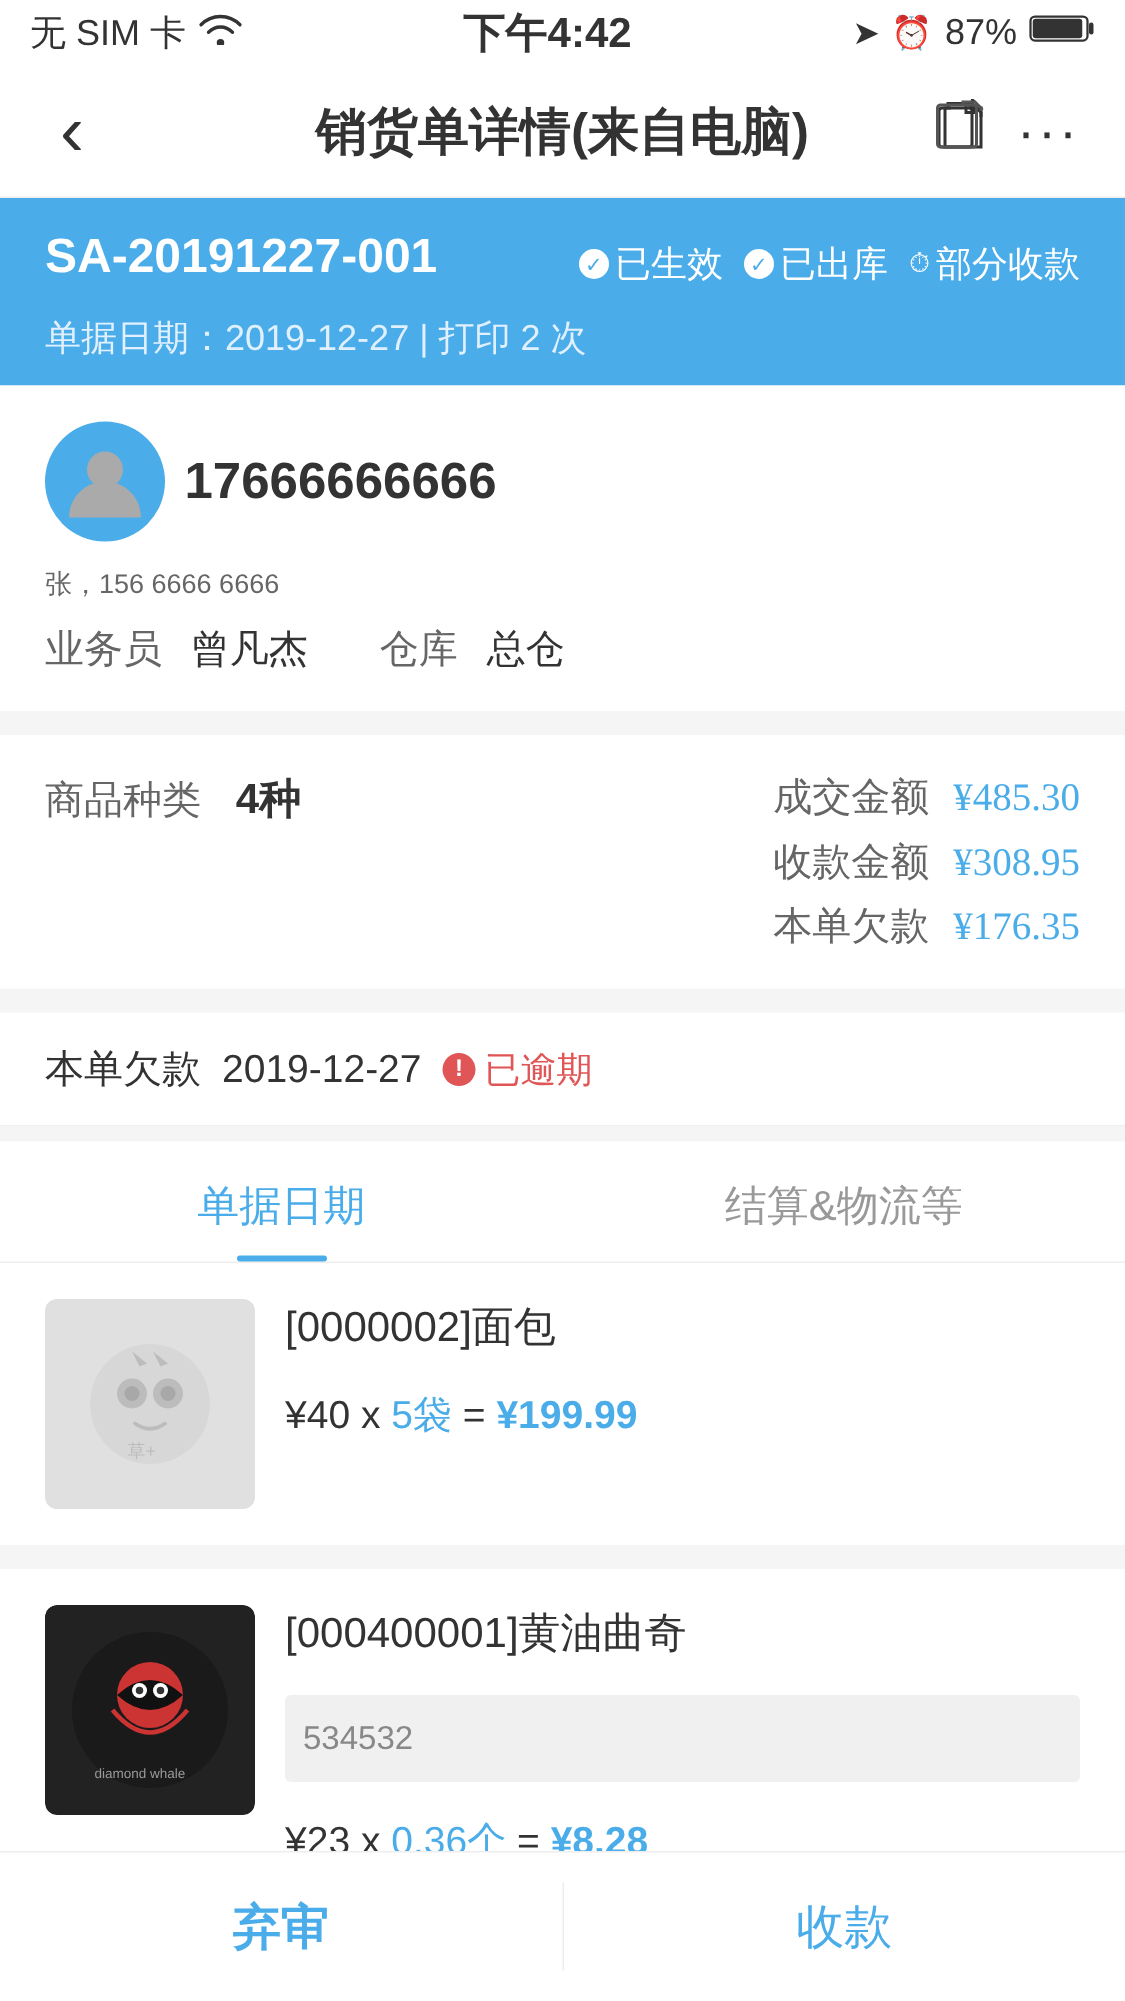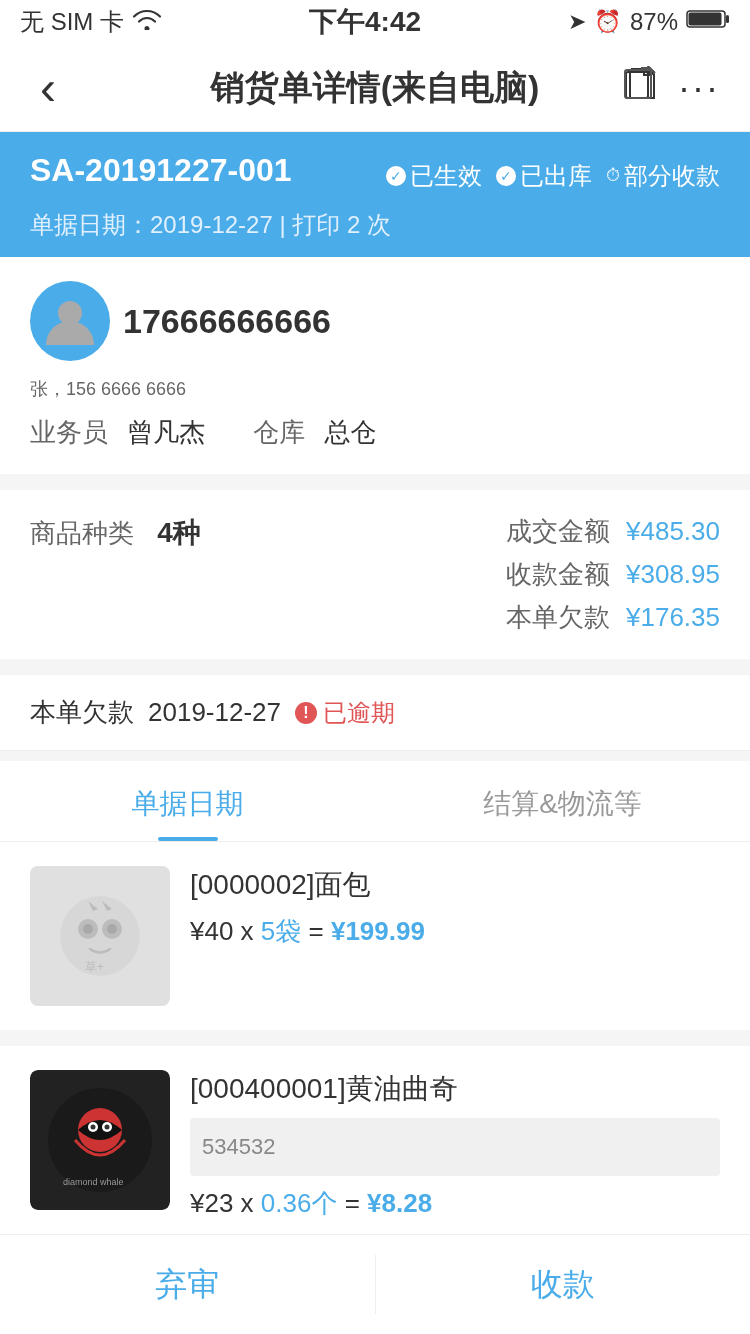--- a/index.html
+++ b/index.html
@@ -173,20 +173,21 @@
       display: flex;
       flex-direction: column;
       gap: 8px;
       align-items: flex-end;
     }
     .stats-row {
       display: flex;
       gap: 16px;
       align-items: center;
       font-size: 26px;
+      font-family: Liberation Serif, serif;
     }
     .stats-row-label { color: #666; }
     .stats-row-value { color: #4AACE8; font-weight: 500; }
 
     
     .due-section {
       background: #fff;
       padding: 20px 30px;
       margin-bottom: 0;
       font-size: 26px;
@@ -278,21 +279,21 @@
       height: 100%;
       display: flex;
       align-items: center;
       justify-content: center;
       background: #e0e0e0;
     }
     .product-info {
       flex: 1;
       display: flex;
       flex-direction: column;
-      gap: 10px;
+      gap: 22px;
     }
     .product-name {
       font-size: 28px;
       color: #333;
       font-weight: 500;
     }
     .product-tag {
       display: inline-block;
       background: #f0f0f0;
       color: #888;
@@ -319,21 +320,21 @@
       display: flex;
     }
     .bottom-btn {
       flex: 1;
       display: flex;
       align-items: center;
       justify-content: center;
       font-size: 32px;
       cursor: pointer;
     }
-    .bottom-btn-cancel { color: #4AACE8; }
+    .bottom-btn-cancel { color: #4AACE8; font-weight: bold; }
     .bottom-btn-confirm { color: #4AACE8; }
     .bottom-divider {
       width: 1px;
       background: #eee;
       margin: 20px 0;
     }
   </style>
 </head>
 <body>
 

